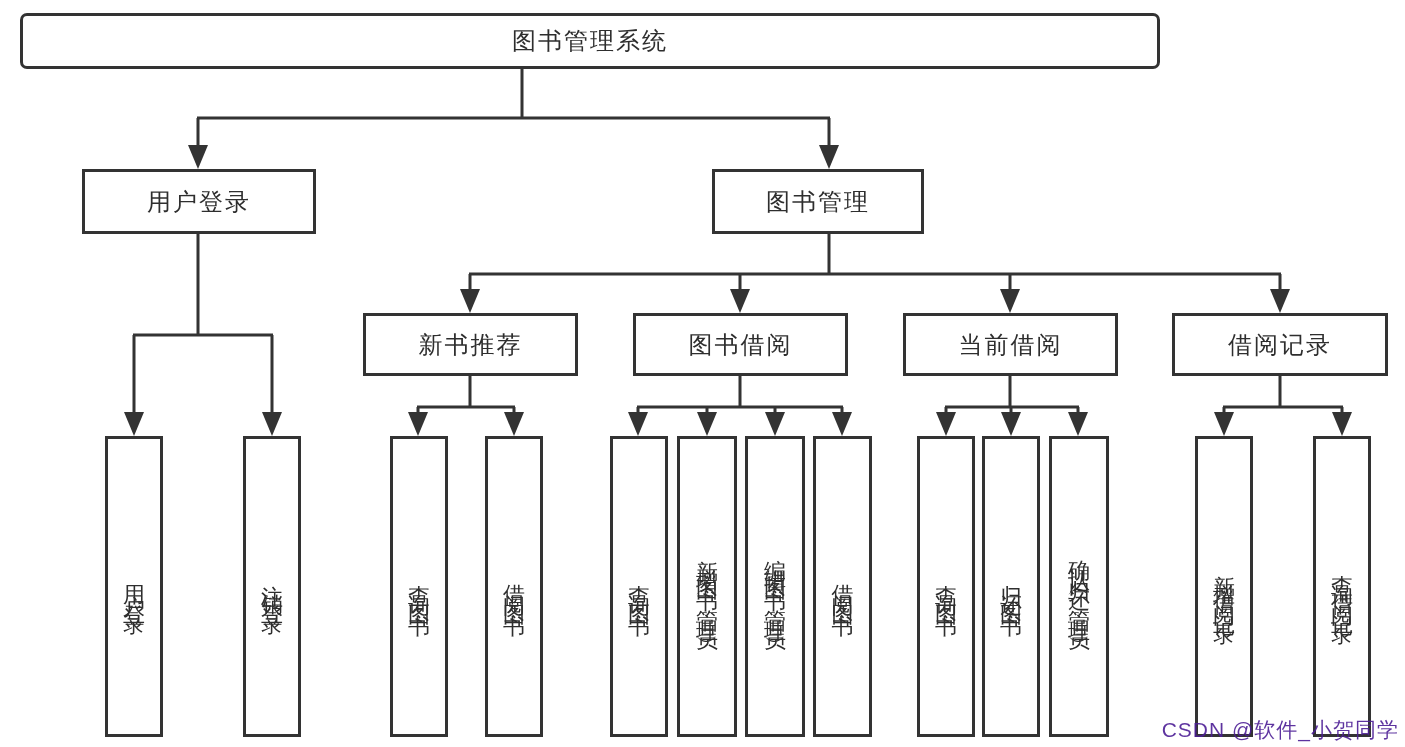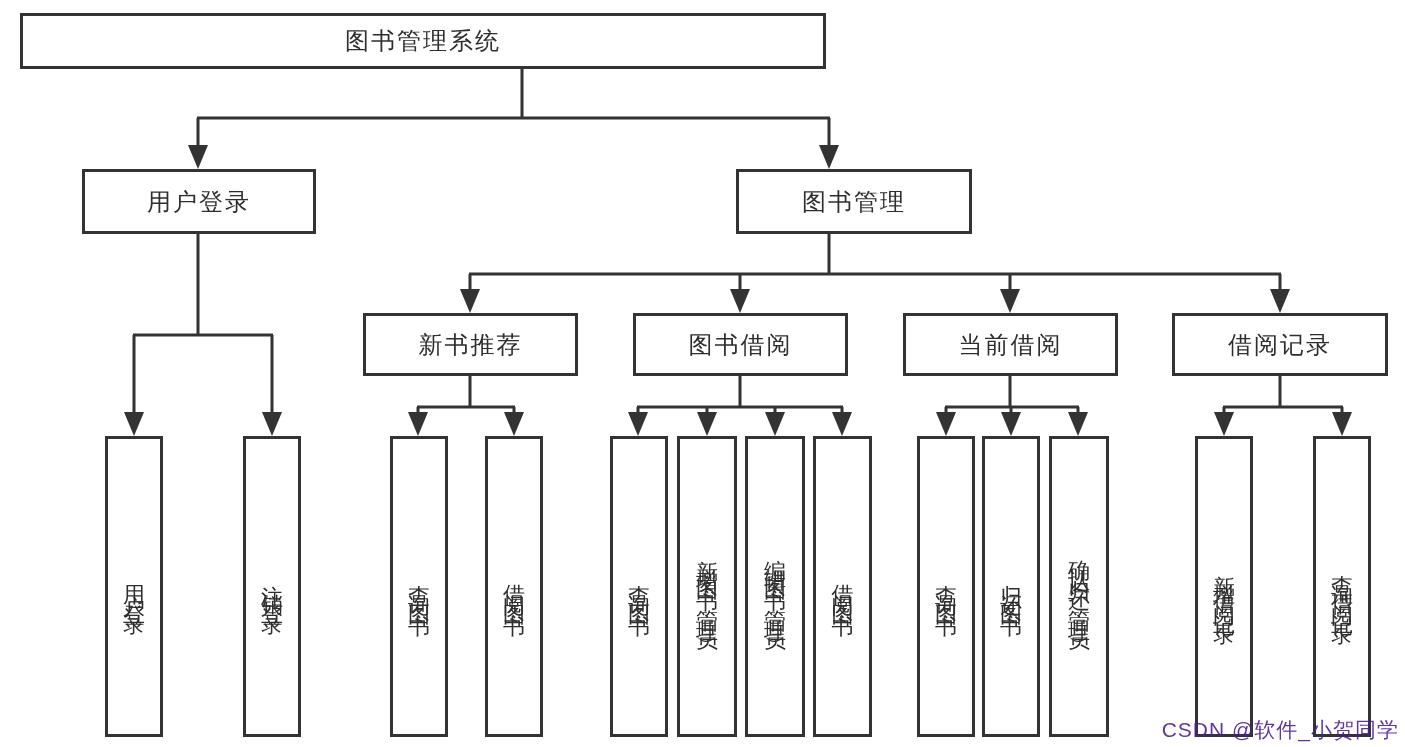--- a/index.html
+++ b/index.html
@@ -38,23 +38,23 @@
   .h { font-size: 24px; letter-spacing: 2px; }
   .v { font-size: 22px; }
   .v span {
     writing-mode: vertical-rl;
     text-orientation: mixed;
     letter-spacing: 10px;
     line-height: 1.1;
     white-space: nowrap;
   }
   
-  #n-root  { left: 20px;   top: 13px;  width: 806px; height: 56px; }
+  #n-root  { left: 20px;   top: 13px;  width: 1140px; height: 56px; border-radius: 7px; }
   #n-l2a   { left: 82px;   top: 169px; width: 234px;  height: 65px; }
-  #n-l2b   { left: 712px;  top: 169px; width: 236px;  height: 65px; margin-left: 24px; }
+  #n-l2b   { left: 712px;  top: 169px; width: 212px;  height: 65px; }
   #n-l3a   { left: 363px;  top: 313px; width: 215px;  height: 63px; }
   #n-l3b   { left: 633px;  top: 313px; width: 215px;  height: 63px; }
   #n-l3c   { left: 903px;  top: 313px; width: 215px;  height: 63px; }
   #n-l3d   { left: 1172px; top: 313px; width: 216px;  height: 63px; }
   #v-1  { left: 105px;  top: 436px; width: 58px; height: 301px; }
   #v-2  { left: 243px;  top: 436px; width: 58px; height: 301px; }
   #v-3  { left: 390px;  top: 436px; width: 58px; height: 301px; }
   #v-4  { left: 485px;  top: 436px; width: 58px; height: 301px; }
   #v-5  { left: 610px;  top: 436px; width: 58px; height: 301px; }
   #v-6  { left: 677px;  top: 436px; width: 60px; height: 301px; }

